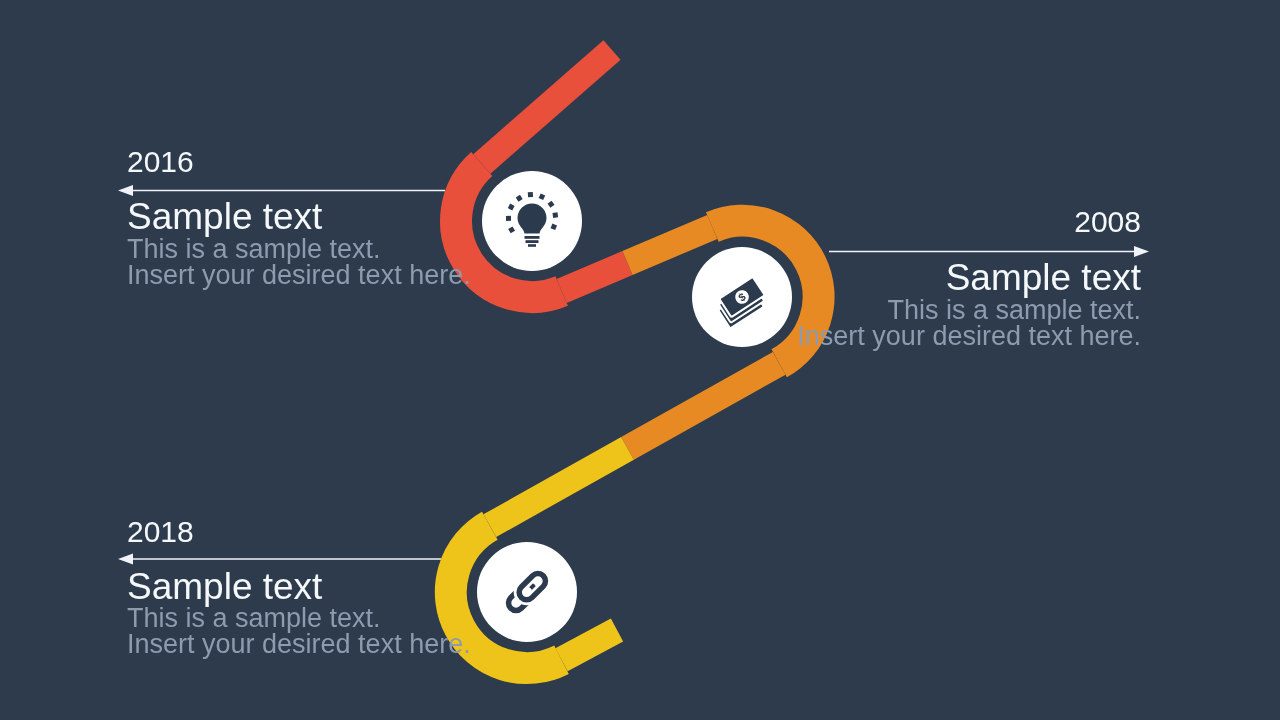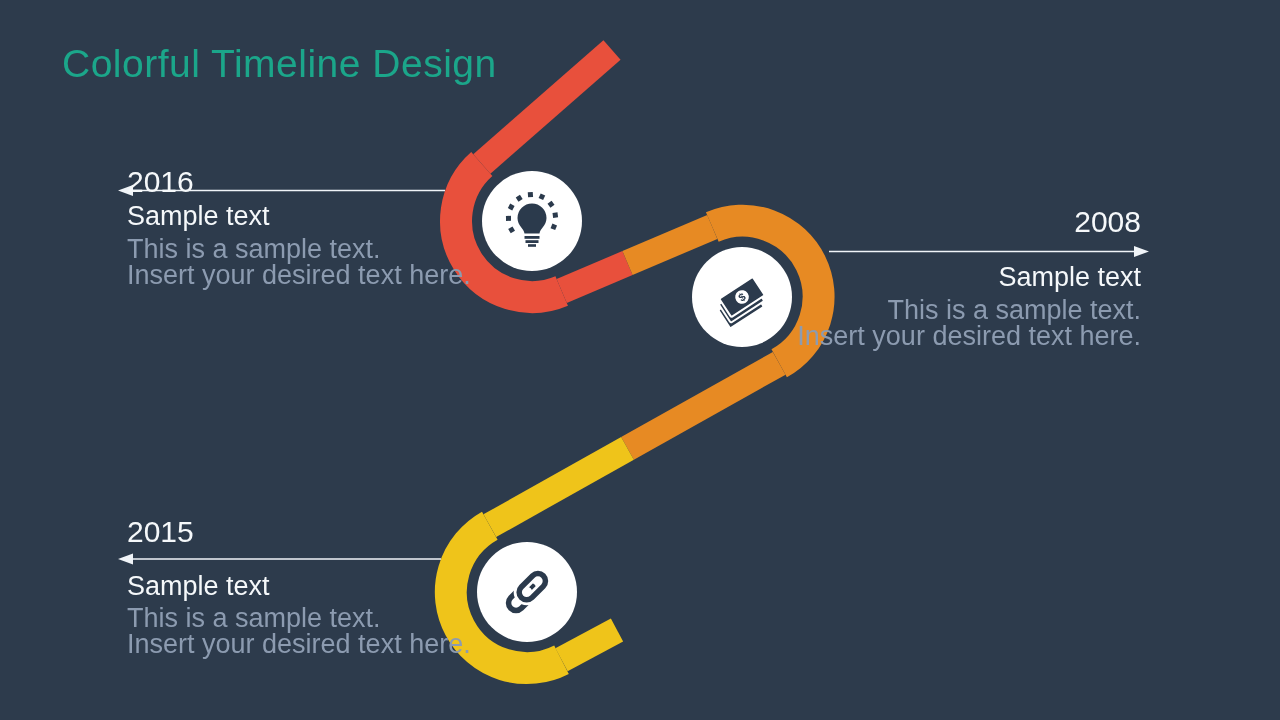--- a/index.html
+++ b/index.html
@@ -20,26 +20,26 @@
   }
   .slide-title {
     position: absolute; left: 62px; top: 42px;
     font-size: 39px; line-height: 44px;
     color: #1BA68A;
     letter-spacing: 0.5px;
     white-space: nowrap;
   }
   .txt { position: absolute; white-space: nowrap; }
   .year    { font-size: 30px; line-height: 34px; color: #F5F8FA; }
-  .heading { font-size: 27px; line-height: 31px; color: #F5F8FA; }
+  .heading { font-size: 37px; line-height: 31px; color: #F5F8FA; }
   .body    { font-size: 27px; line-height: 25.5px; color: #8C9BB0; }
   .align-right { text-align: right; }
 
   
-  .y2016 { left: 127px; top: 145px; margin-top: 20px; }
+  .y2016 { left: 127px; top: 145px; }
   .h2016 { left: 127px; top: 201px; }
   .b2016 { left: 127px; top: 237px; }
 
   .y2017 { right: 139px; top: 205px; }
   .h2017 { right: 139px; top: 262px; }
   .b2017 { right: 139px; top: 298px; }
 
   .y2018 { left: 127px; top: 515px; }
   .h2018 { left: 127px; top: 571px; }
   .b2018 { left: 127px; top: 606px; }
@@ -109,36 +109,35 @@
       <text x="0" y="4" text-anchor="middle" font-size="11" font-weight="bold" font-family="Liberation Sans, sans-serif" fill="#2B3A4C">$</text>
     </g>
 
     <g transform="translate(527,592) rotate(-45)" fill="none">
       <rect x="-23" y="-7.5" width="31" height="15" rx="7.5" stroke="#2B3A4C" stroke-width="5.5"></rect>
       <rect x="-8" y="-7.5" width="31" height="15" rx="7.5" stroke="#FFFFFF" stroke-width="11"></rect>
       <rect x="-8" y="-7.5" width="31" height="15" rx="7.5" stroke="#2B3A4C" stroke-width="5.5"></rect>
     </g>
   </svg>
 
-  <div class="slide-title">Colorful Timeline Design</div>
 
   <div class="txt year y2016">2016</div>
   <div class="txt heading h2016">Sample text</div>
   <div class="txt body b2016">
     <div>This is a sample text.</div>
     <div>Insert your desired text here.</div>
   </div>
 
   <div class="txt year y2017 align-right">2008</div>
   <div class="txt heading h2017 align-right">Sample text</div>
   <div class="txt body b2017 align-right">
     <div>This is a sample text.</div>
     <div>Insert your desired text here.</div>
   </div>
 
-  <div class="txt year y2018">2015</div>
+  <div class="txt year y2018">2018</div>
   <div class="txt heading h2018">Sample text</div>
   <div class="txt body b2018">
     <div>This is a sample text.</div>
     <div>Insert your desired text here.</div>
   </div>
 
 </div>
 
 </body></html>

